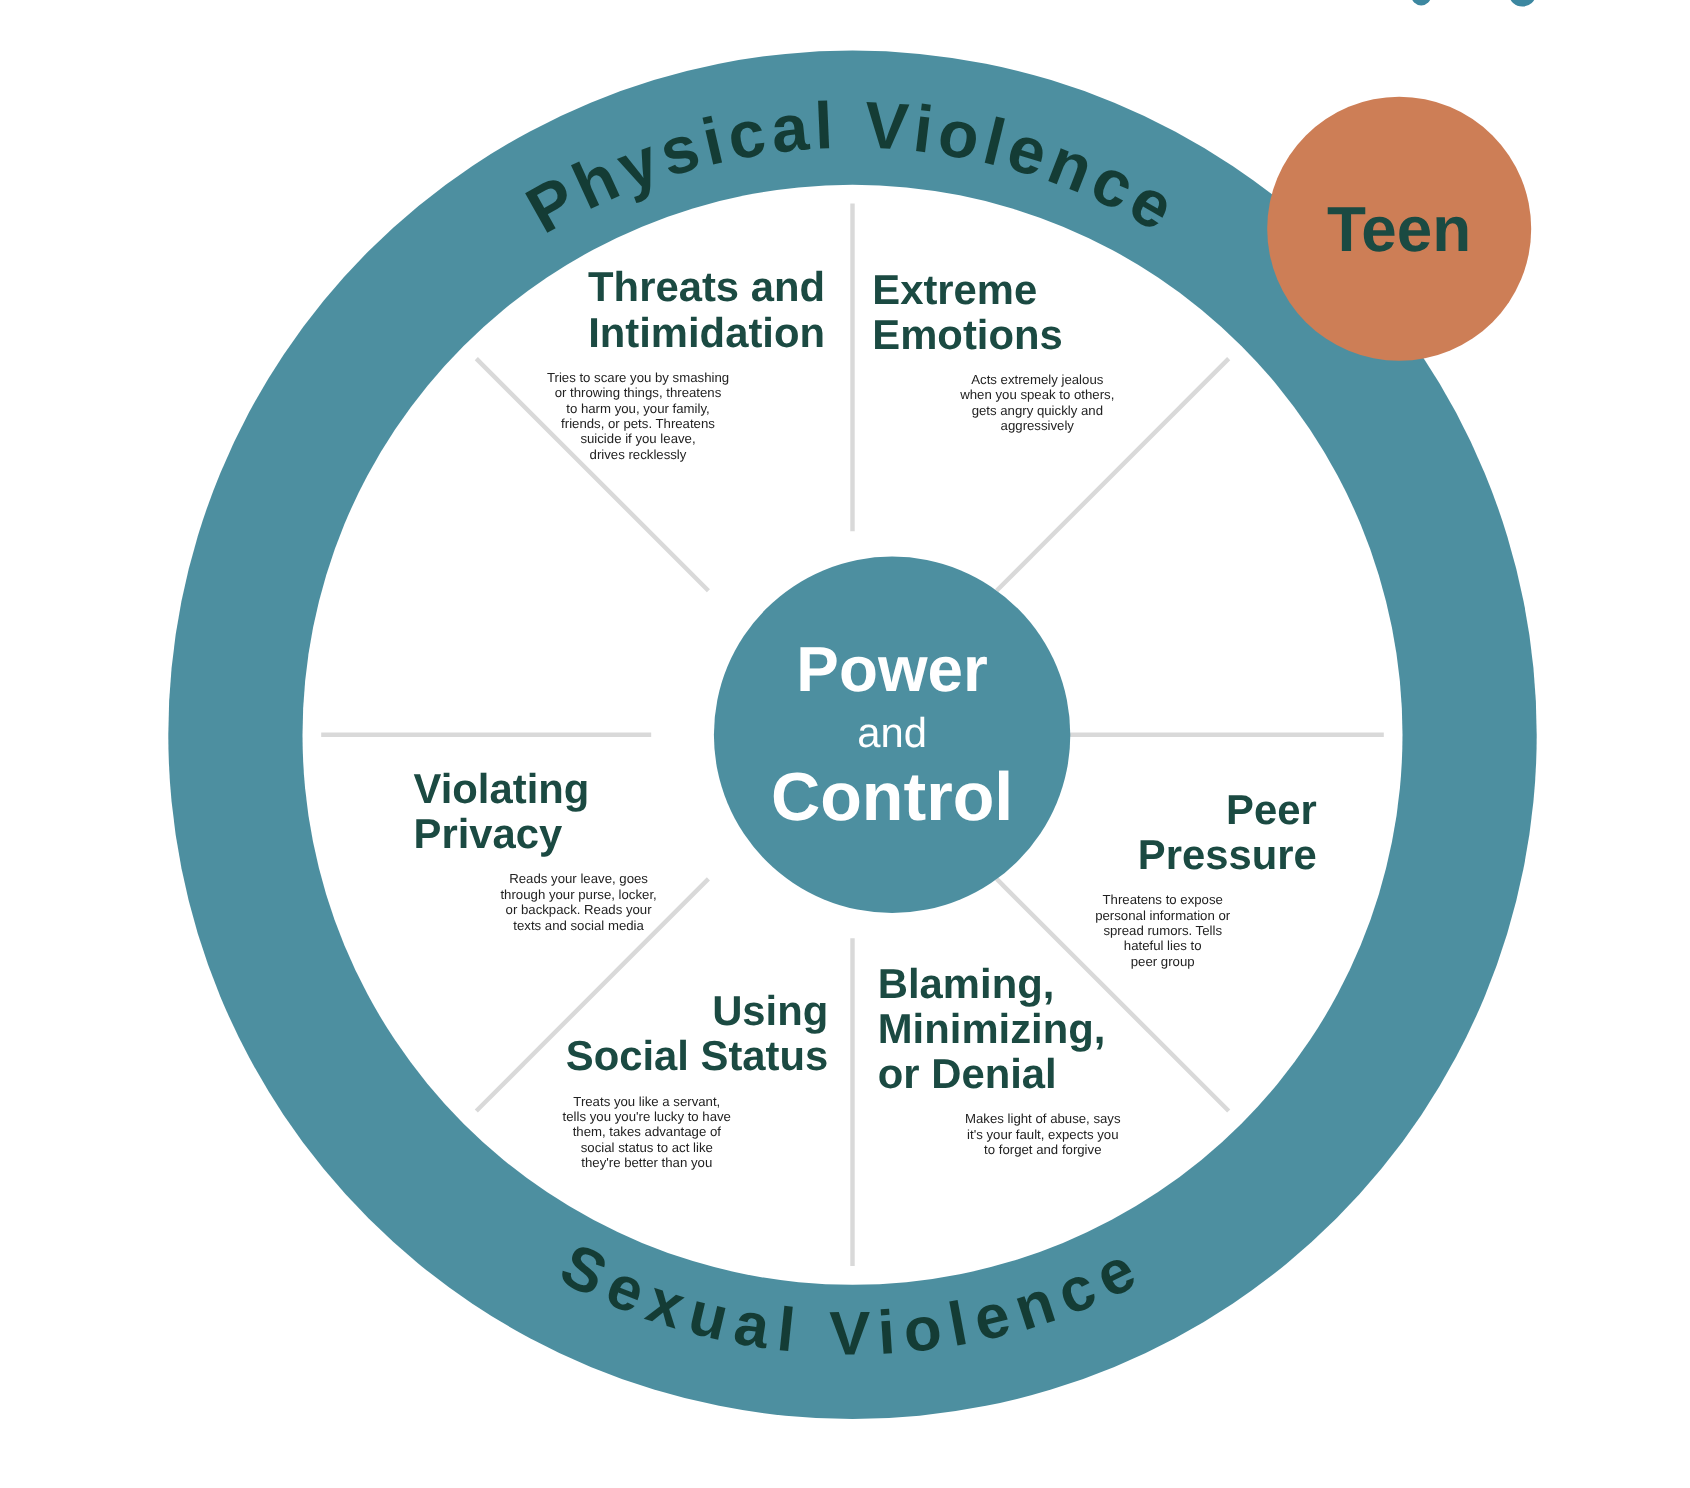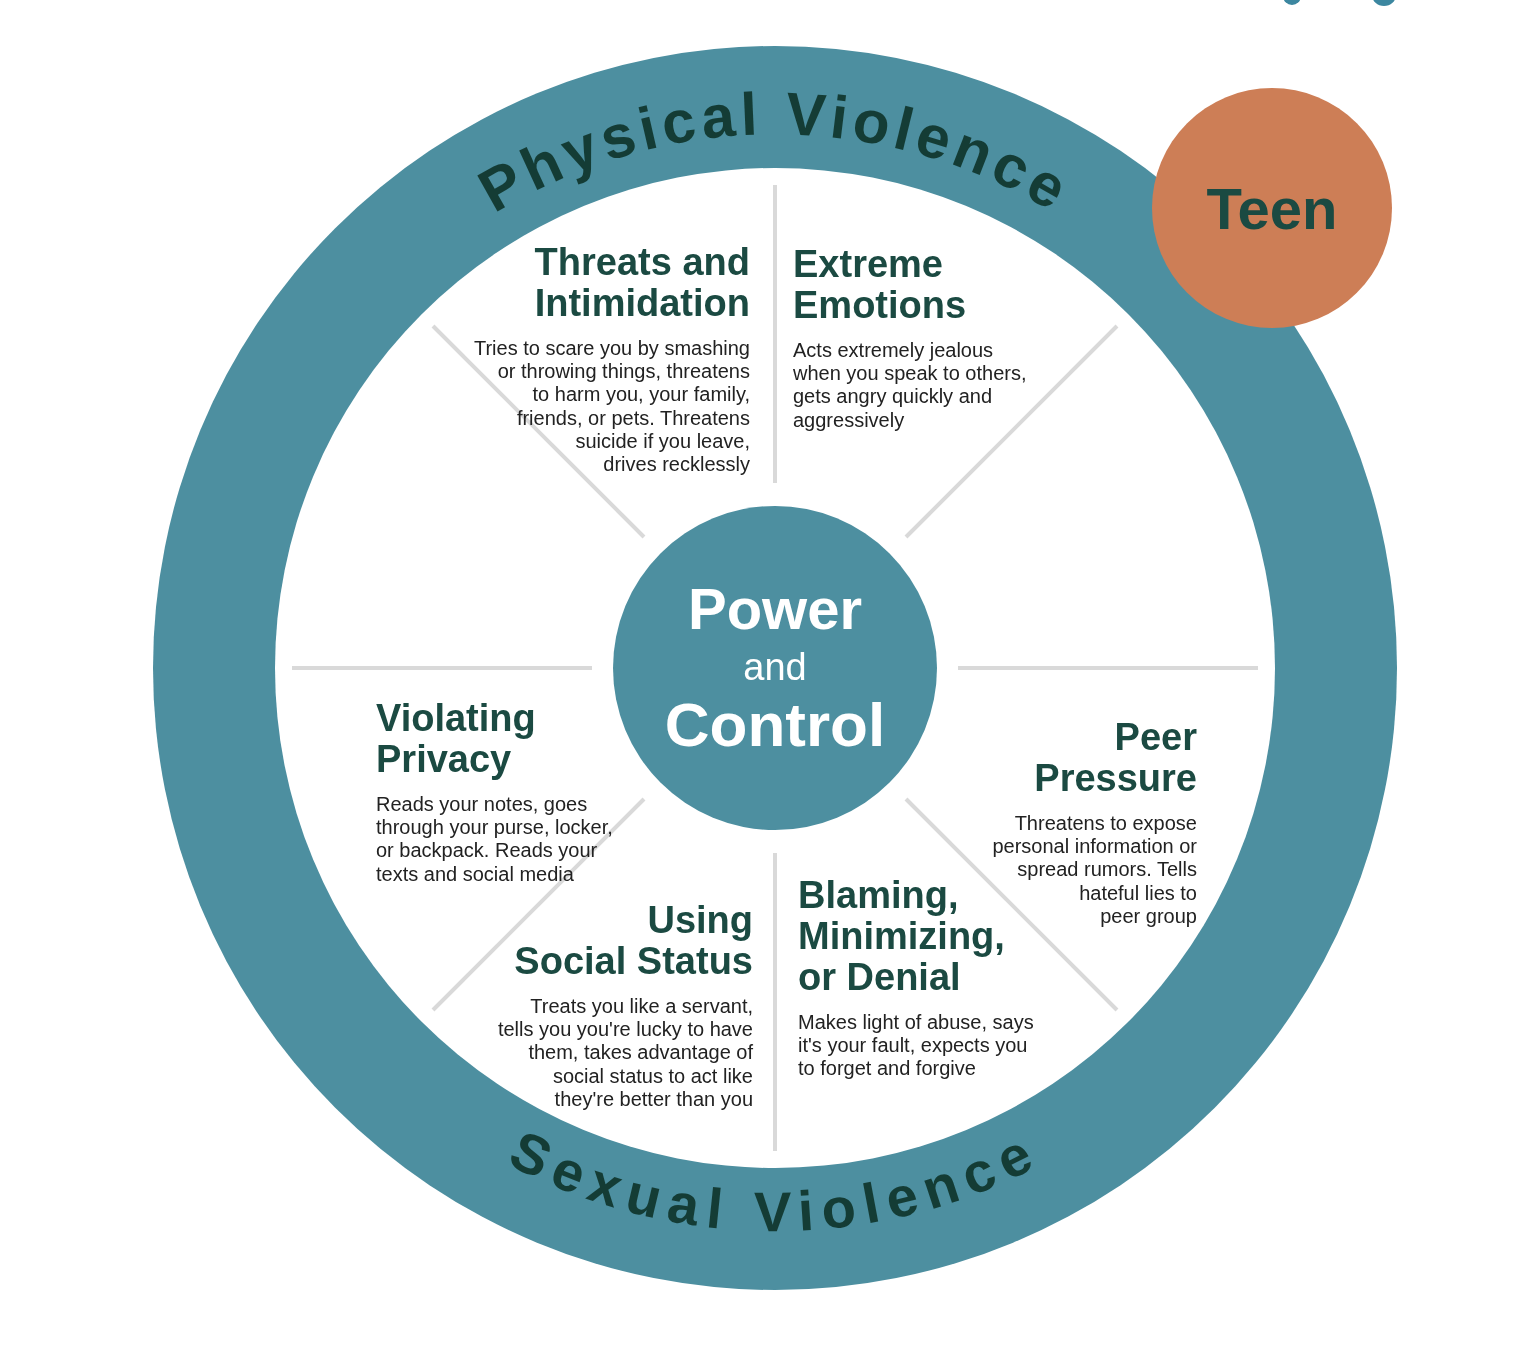--- a/index.html
+++ b/index.html
@@ -33,37 +33,38 @@
   .logo-frag{fill:#3C87A0;}
 
   .seg{position:absolute;}
   .seg-title{
     color:var(--dark-green);
     font-size:38px;font-weight:bold;line-height:1.08;
     white-space:pre-line;margin-bottom:13px;
   }
   .seg-desc{
     color:var(--body-text);
-    font-size:20px;line-height:1.16;
+    font-size:12px;line-height:1.16;
     white-space:pre-line;
+    text-align:center;
   }
   .align-r{text-align:right;}
   .align-l{text-align:left;}
 
   .seg-threats{right:786px;top:242px;width:340px;}
   .seg-extreme{left:793px;top:244px;width:300px;}
   .seg-emotional{right:332px;top:452px;width:300px;}
   .seg-peer{right:339px;top:717px;width:280px;}
   .seg-blaming{left:798px;top:875px;width:300px;}
   .seg-social{right:783px;top:900px;width:330px;}
   .seg-violating{left:330px;top:698px;width:300px;margin-left:46px;}
   .seg-limiting{left:337px;top:446px;width:300px;}
 
   .center-circle{
-    position:absolute;left:613px;top:506px;width:324px;height:324px;
+    position:absolute;left:649px;top:506px;width:324px;height:324px;
     border-radius:50%;background:var(--ring-teal);
     display:flex;flex-direction:column;align-items:center;justify-content:center;
     color:var(--center-text);text-align:center;
   }
   .center-line1{font-size:58px;font-weight:bold;line-height:1;}
   .center-line2{font-size:38px;line-height:1;margin:10px 0 8px 0;}
   .center-line3{font-size:62px;font-weight:bold;line-height:1;}
 
   .teen-badge{
     position:absolute;left:1152px;top:88px;width:240px;height:240px;
@@ -156,21 +157,21 @@
 Minimizing,
 or Denial</div>
     <div class="seg-desc">Makes light of abuse, says
 it's your fault, expects you
 to forget and forgive</div>
   </div>
 
   <div class="seg seg-violating align-l">
     <div class="seg-title">Violating
 Privacy</div>
-    <div class="seg-desc">Reads your notes, goes
+    <div class="seg-desc">Reads your leave, goes
 through your purse, locker,
 or backpack. Reads your
 texts and social media</div>
   </div>
 
 
   <div class="center-circle">
     <div class="center-line1">Power</div>
     <div class="center-line2">and</div>
     <div class="center-line3">Control</div>

